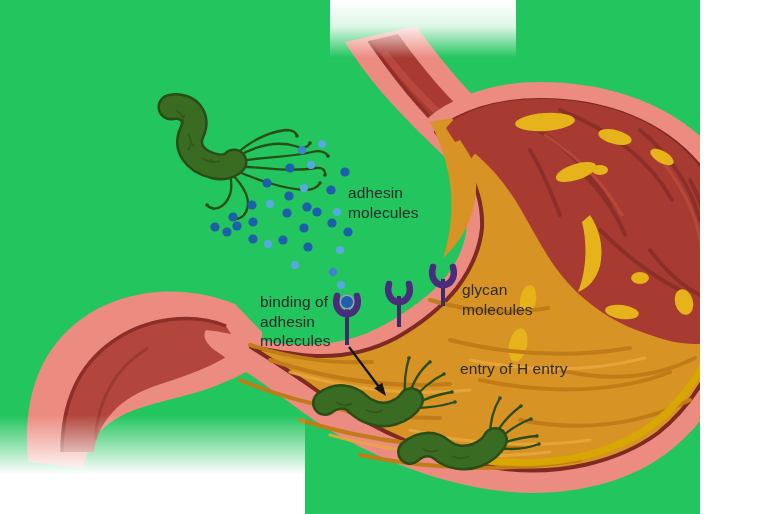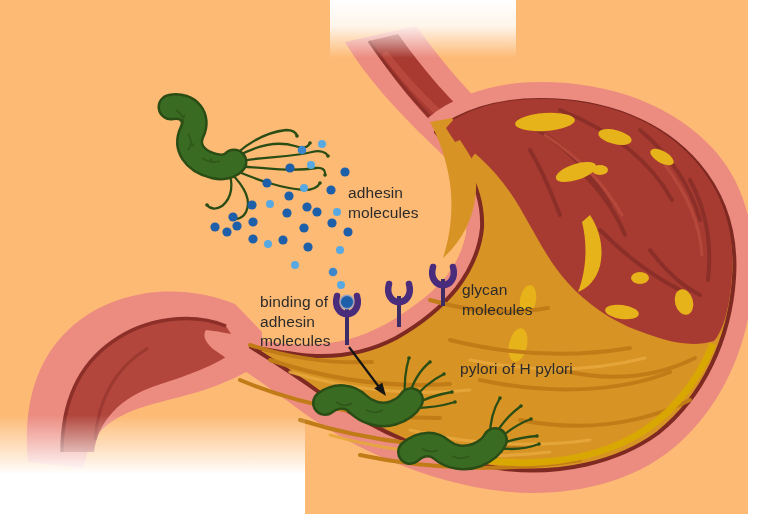--- a/index.html
+++ b/index.html
@@ -1,17 +1,17 @@
 <!DOCTYPE html>
 <html><head>
 <meta charset="utf-8">
 <style>
   html,body{margin:0;padding:0;background:#fff;}
-  #canvas{position:relative;width:700px;height:514px;background:#fdba74;overflow:hidden;
-          font-family:"Liberation Sans", sans-serif;padding-left:48px;}
+  #canvas{position:relative;width:700px;height:514px;background:#22c55e;overflow:hidden;
+          font-family:"Liberation Sans", sans-serif;}
   #art{position:absolute;left:0;top:0;}
   .label{position:absolute;color:#2b2b2b;font-size:15.5px;line-height:19.5px;
          font-weight:500;white-space:pre-line;letter-spacing:.1px;}
   #label-adhesin{left:348px;top:183px;}
   #label-binding{left:260px;top:292px;}
   #label-glycan{left:462px;top:280px;}
   #label-entry{left:460px;top:359px;}
 </style>
 </head>
 <body>
@@ -261,15 +261,15 @@
   </g>
 </svg>
 
 <div class="label" id="label-adhesin">adhesin
 molecules</div>
 <div class="label" id="label-binding">binding of
 adhesin
 molecules</div>
 <div class="label" id="label-glycan">glycan
 molecules</div>
-<div class="label" id="label-entry">pylori of H pylori</div>
+<div class="label" id="label-entry">entry of H entry</div>
 
 </div>
 
 </body></html>

